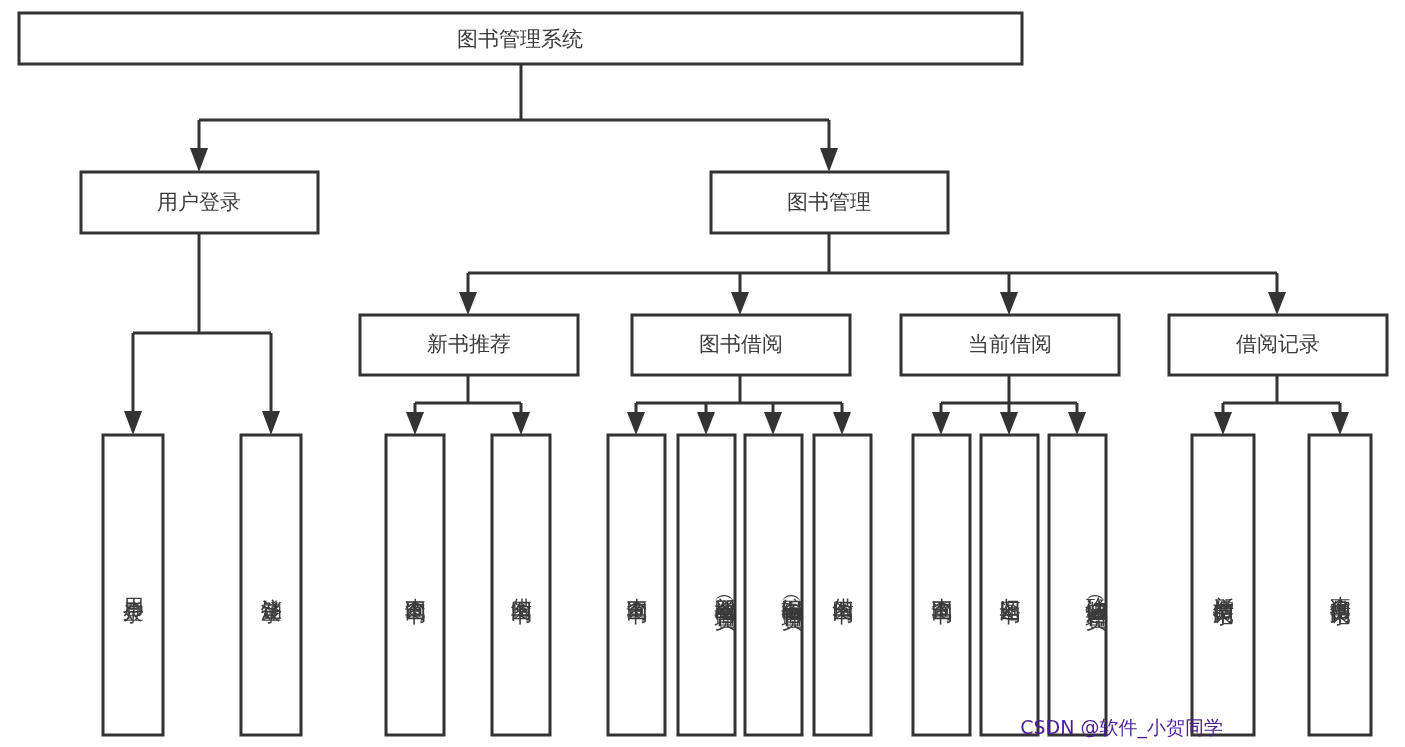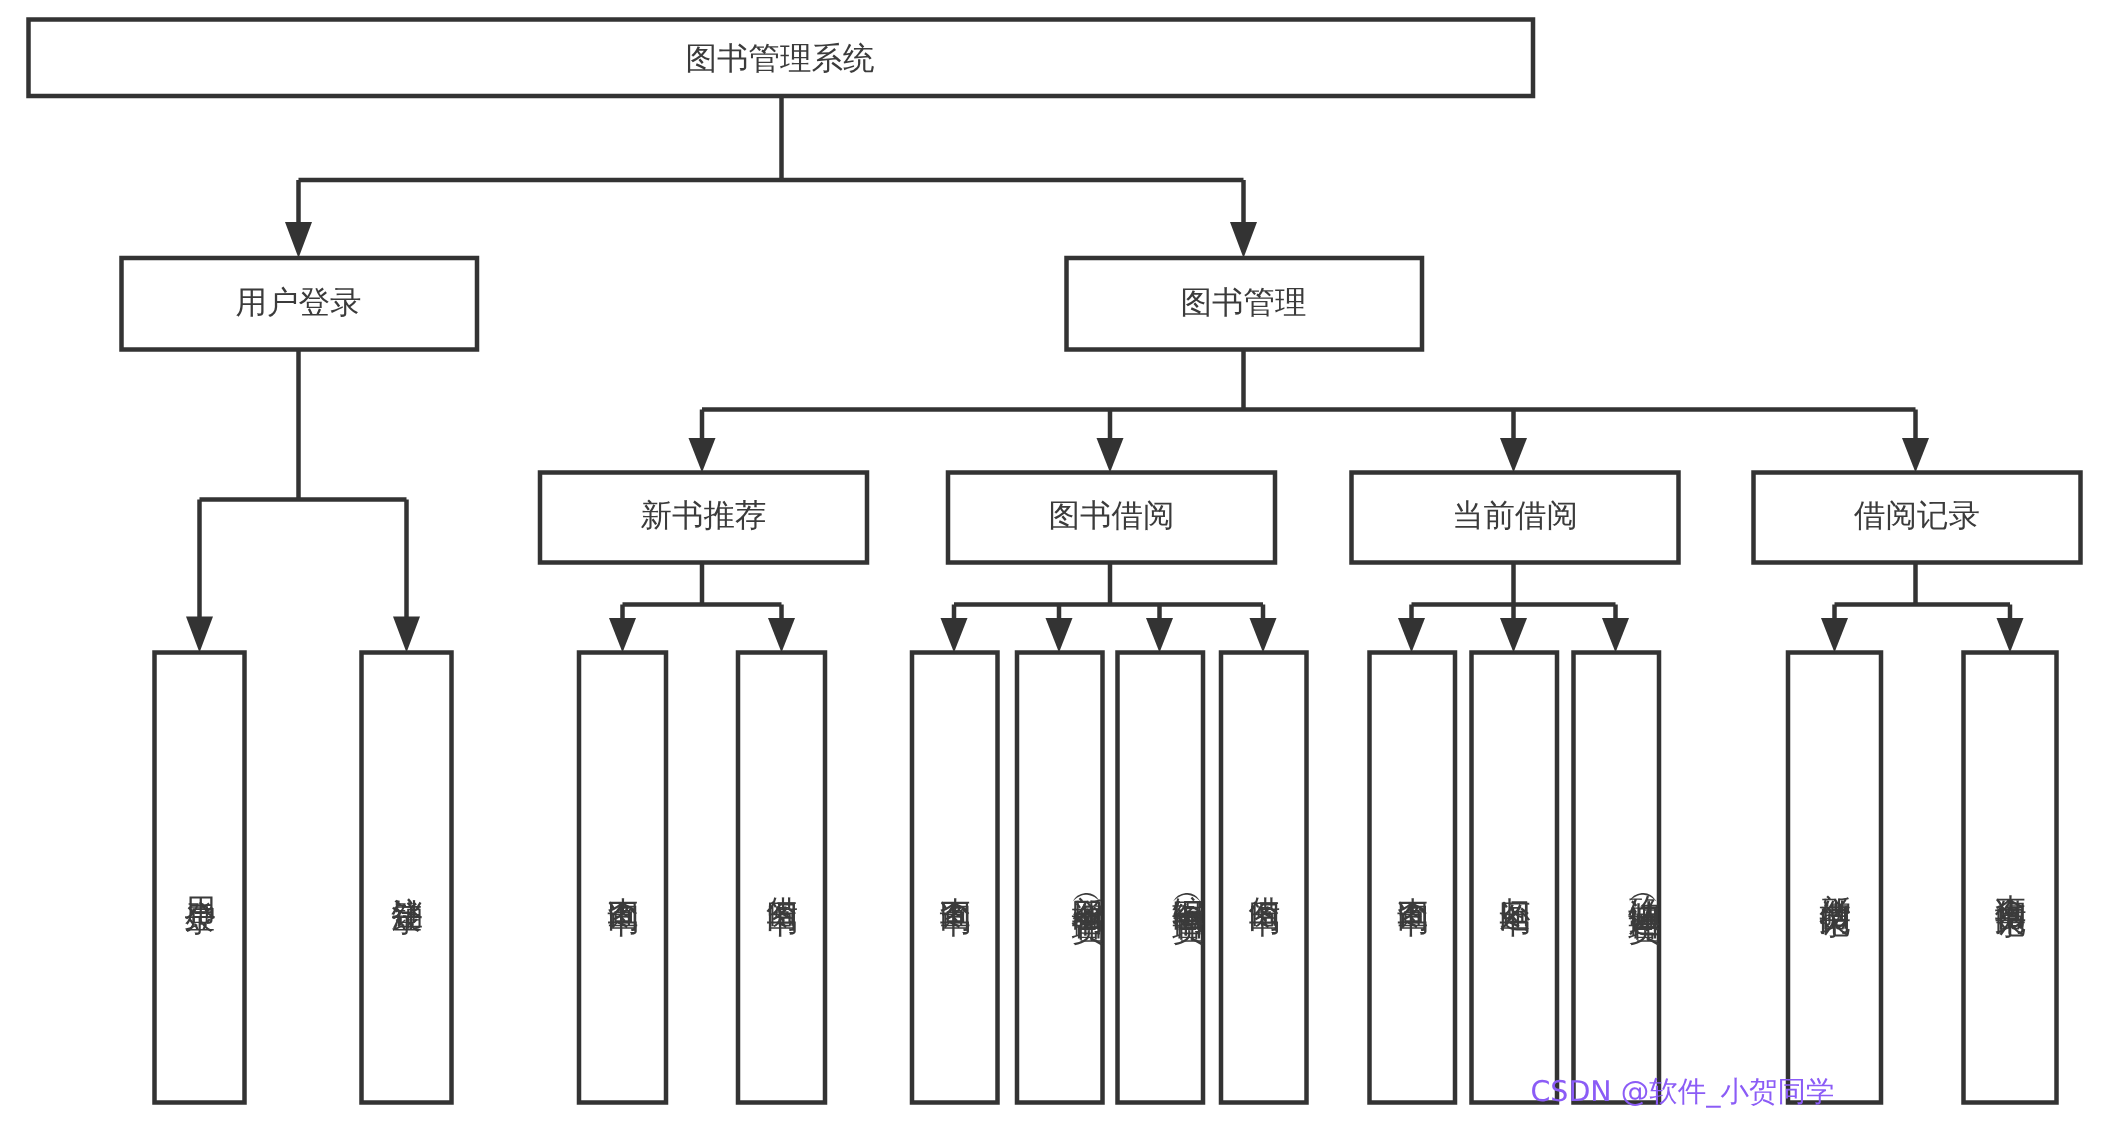--- a/index.html
+++ b/index.html
@@ -44,21 +44,21 @@
     line-height:1;
     white-space:nowrap;
     pointer-events:none;
   }
   .watermark{
     position:absolute;
     right:10px;
     bottom:6px;
     font-family:"DejaVu Sans","Liberation Sans",sans-serif;
     font-size:19px;
-    color:#8b5cf6;
+    color:#4c1d95;
     white-space:nowrap;
     pointer-events:none;
   }
 </style>
 </head>
 <body>
 
 <div id="diagram-root">
 
   <svg class="diagram" viewBox="0 0 1405 747">

